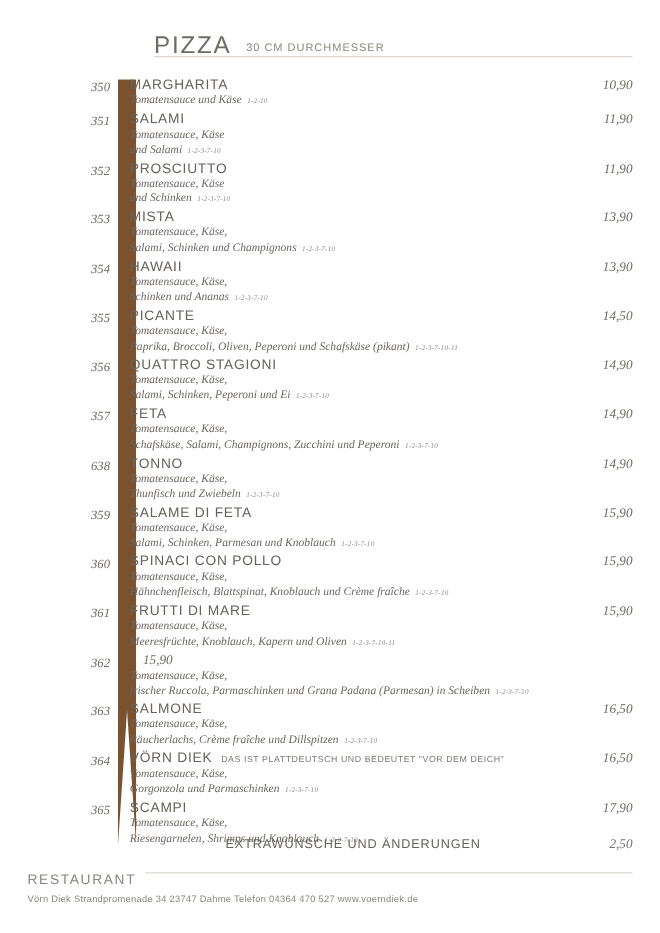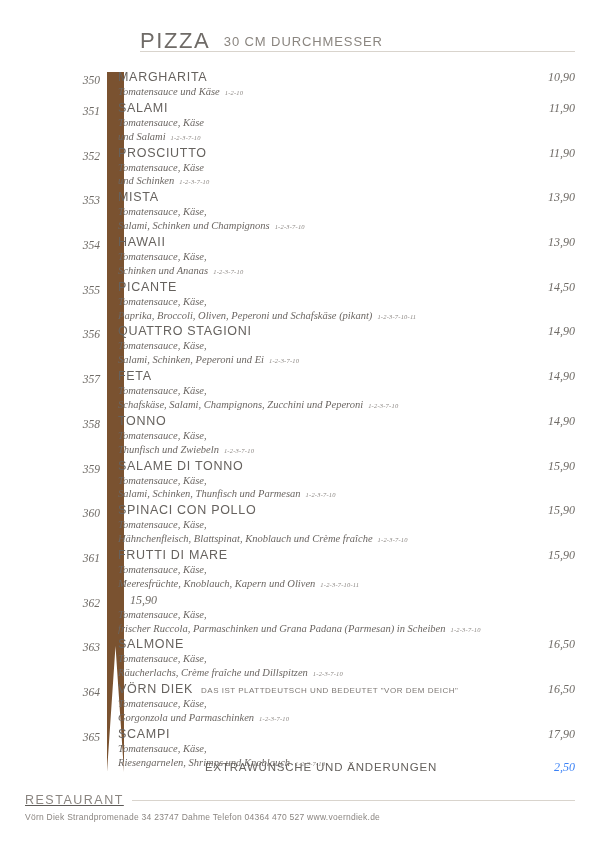--- a/index.html
+++ b/index.html
@@ -34,21 +34,21 @@
     font-family: "Liberation Sans", sans-serif;
     font-size: 22px;
     letter-spacing: 1.6px;
     color: #6f6b67;
     font-weight: 400;
     display: inline-block;
     vertical-align: baseline;
   }
   .header-sub {
     font-family: "Liberation Sans", sans-serif;
-    font-size: 13px;
+    font-size: 10px;
     letter-spacing: 0.9px;
     color: #8b8680;
     display: inline-block;
     margin-left: 9px;
     vertical-align: baseline;
     position: relative;
     top: -2px;
   }
   .header-rule {
     position: absolute;
@@ -161,34 +161,32 @@
     font-family: "Liberation Sans", sans-serif;
     font-size: 11.5px;
     letter-spacing: 0.8px;
     color: #66625e;
     margin-left: 62px;
   }
   .extra-price {
     font-family: "Liberation Serif", serif;
     font-style: italic;
     font-size: 12px;
-    color: #3b82f6;
+    color: #737373;
   }
 
   
   .footer {
     position: absolute;
     left: 25px;
     right: 25px;
     top: 793px;
   }
   .footer-top {
     display: flex;
-    align-items: center;
-    text-decoration: underline;
   }
   .footer-brand {
     font-family: "Liberation Sans", sans-serif;
     font-size: 12.5px;
     letter-spacing: 1.5px;
     color: #8a8580;
     white-space: nowrap;
   }
   .footer-rule {
     flex: 1;
@@ -299,40 +297,40 @@
         <div class="item-head">
           <div class="item-headleft">
             <span class="item-name">FETA</span>
           </div>
           <span class="item-price">14,90</span>
         </div>
         <div class="desc-line"><span>Tomatensauce, Käse,</span></div>
         <div class="desc-line"><span>Schafskäse, Salami, Champignons, Zucchini und Peperoni</span><span class="allerg">1-2-3-7-10</span></div>
       </div>
       <div class="item">
-        <div class="item-num">358</div>
+        <div class="item-num">638</div>
         <div class="item-head">
           <div class="item-headleft">
             <span class="item-name">TONNO</span>
           </div>
           <span class="item-price">14,90</span>
         </div>
         <div class="desc-line"><span>Tomatensauce, Käse,</span></div>
         <div class="desc-line"><span>Thunfisch und Zwiebeln</span><span class="allerg">1-2-3-7-10</span></div>
       </div>
       <div class="item">
         <div class="item-num">359</div>
         <div class="item-head">
           <div class="item-headleft">
-            <span class="item-name">SALAME DI TONNO</span>
+            <span class="item-name">SALAME DI FETA</span>
           </div>
           <span class="item-price">15,90</span>
         </div>
         <div class="desc-line"><span>Tomatensauce, Käse,</span></div>
-        <div class="desc-line"><span>Salami, Schinken, Thunfisch und Parmesan</span><span class="allerg">1-2-3-7-10</span></div>
+        <div class="desc-line"><span>Salami, Schinken, Parmesan und Knoblauch</span><span class="allerg">1-2-3-7-10</span></div>
       </div>
       <div class="item">
         <div class="item-num">360</div>
         <div class="item-head">
           <div class="item-headleft">
             <span class="item-name">SPINACI CON POLLO</span>
           </div>
           <span class="item-price">15,90</span>
         </div>
         <div class="desc-line"><span>Tomatensauce, Käse,</span></div>

